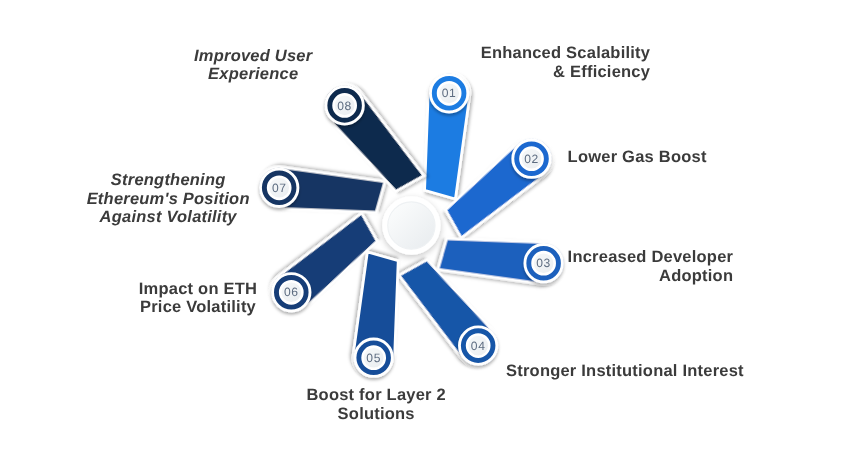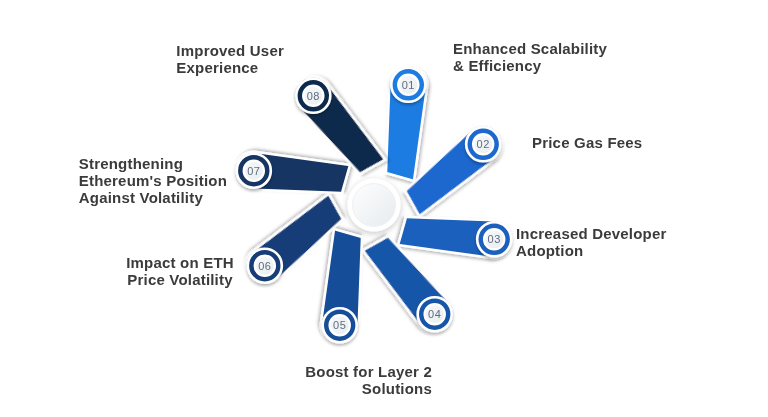--- a/index.html
+++ b/index.html
@@ -13,22 +13,22 @@
   .pinwheel{position:absolute;left:0;top:0;}
   .lbl{
     position:absolute;
     font-size:15px;
     line-height:17px;
     font-weight:600;
     letter-spacing:.2px;
     color:#3b3b3b;
     white-space:pre-line;
   }
-  .lbl.left{text-align:left;margin-left:16px;}
-  .lbl.right{text-align:left;}
+  .lbl.left{text-align:right;}
+  .lbl.right{text-align:center;font-style:italic;}
   .lbl.center{text-align:center;}
   .badge-num{
     font-family:"Liberation Sans",sans-serif;
     font-size:11px;
     font-weight:400;
     letter-spacing:.5px;
     fill:#5d6c80;
     text-anchor:middle;
   }
 </style>
@@ -126,27 +126,28 @@
 
     <g>
       <circle cx="374" cy="205" r="26.5" fill="#ffffff" filter="url(#csh)"></circle>
       <circle cx="374" cy="205" r="21.5" fill="url(#cg)" stroke="#eef1f3" stroke-width="1"></circle>
     </g>
   </svg>
 
   <div class="lbl left" style="left:437px; top:40px;">Enhanced Scalability
 &amp; Efficiency</div>
 
-  <div class="lbl left" style="left:516px; top:134px;">Price Gas Fees</div>
+  <div class="lbl left" style="left:516px; top:134px;">Lower Gas Boost</div>
 
-  <div class="lbl left" style="left:500px; top:225px;">Increased Developer
+  <div class="lbl left" style="left:516px; top:225px;">Increased Developer
 Adoption</div>
 
+  <div class="lbl left" style="left:460px; top:329px;">Stronger Institutional Interest</div>
 
-  <div class="lbl center" style="left:252px; top:363px; width:180px;text-align:right;">Boost for Layer 2
+  <div class="lbl center" style="left:252px; top:351px; width:180px;">Boost for Layer 2
 Solutions</div>
 
   <div class="lbl center" style="left:90px; top:254px; width:180px;text-align:center;">Impact on ETH
 Price Volatility</div>
 
   <div class="lbl right" style="right:541px; top:155px;">Strengthening
 Ethereum's Position
 Against Volatility</div>
 
   <div class="lbl right" style="right:484px; top:42px;">Improved User

